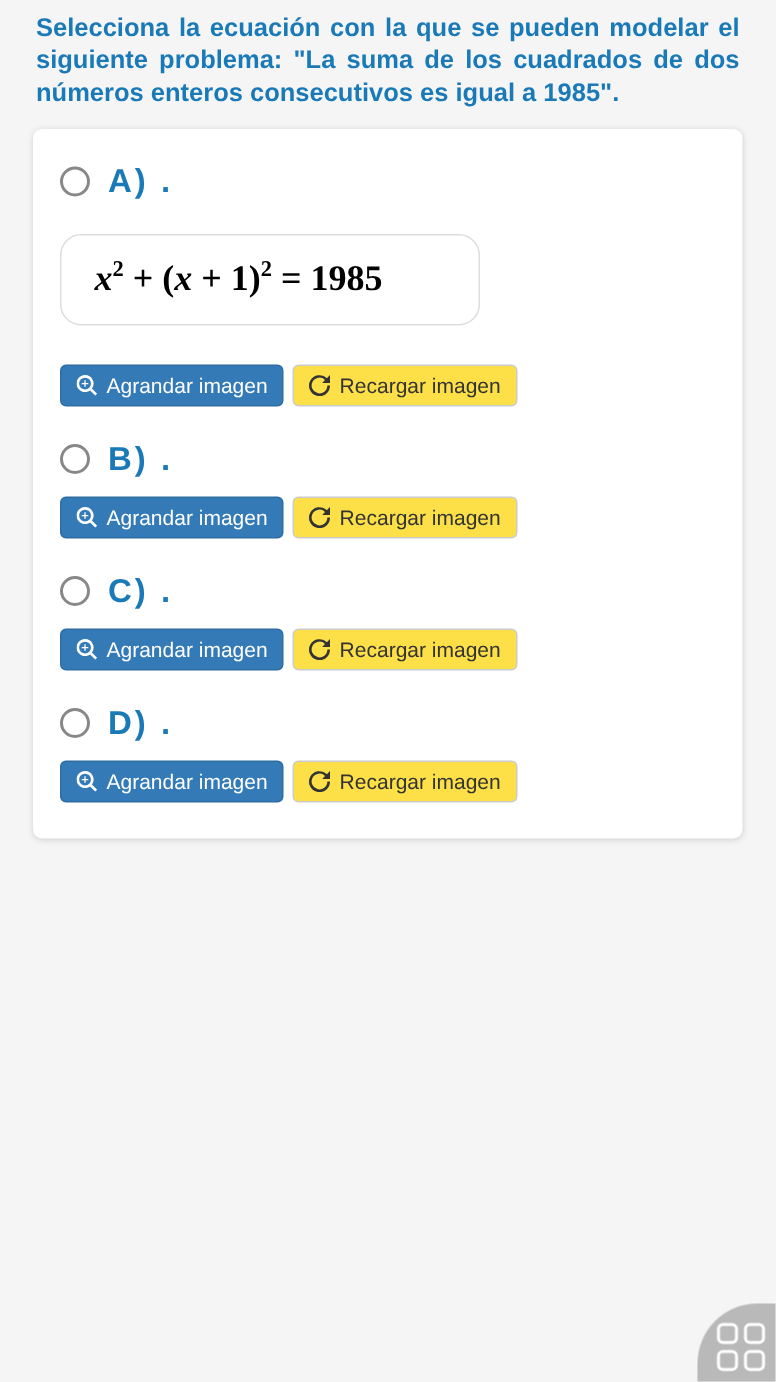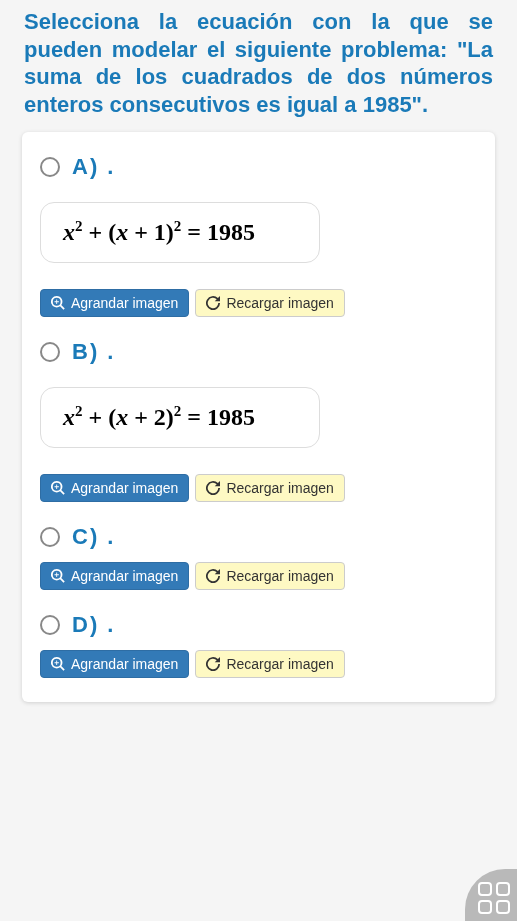--- a/index.html
+++ b/index.html
@@ -5,21 +5,21 @@
   * { box-sizing: border-box; margin: 0; padding: 0; }
   body {
     font-family: Arial, Helvetica, sans-serif;
     background: #f5f5f5;
     width: 517px;
     min-height: 921px;
     padding: 0;
   }
   .question-text {
     color: #1a7ab8;
-    font-size: 22px;
+    font-size: 17px;
     font-weight: bold;
     padding: 8px 24px 14px 24px;
     text-align: justify;
     line-height: 1.25;
     text-align-last: left;
   }
   .options-card {
     background: #fff;
     margin: 0 22px 20px 22px;
     border-radius: 6px;
@@ -84,21 +84,21 @@
     cursor: pointer;
     border: 1px solid transparent;
     line-height: 1;
   }
   .btn-primary {
     background: #337ab7;
     color: #fff;
     border-color: #2e6da4;
   }
   .btn-default {
-    background: #fef9c3;
+    background: #fde047;
     color: #333;
     border-color: #ccc;
   }
   .icon-svg { width: 14px; height: 14px; flex-shrink: 0; }
   .floating-widget {
     position: fixed;
     bottom: 0;
     right: 0;
     width: 52px;
     height: 52px;
@@ -148,23 +148,20 @@
         </svg>
       <span>Recargar imagen</span>
     </div>
   </div>
 
   
   <div class="option-row">
     <div class="radio"></div>
     <div class="option-label">B) .</div>
   </div>
-  <div class="equation-box">
-    <div class="equation"><span class="var">x</span><sup>2</sup> + (<span class="var">x</span> + 2)<sup>2</sup> = 1985</div>
-  </div>
   <div class="btn-row">
     <div class="btn btn-primary">
       <svg class="icon-svg" viewBox="0 0 16 16" fill="currentColor">
           <path d="M6.5 0a6.5 6.5 0 0 1 5.25 10.33l3.96 3.96-1.42 1.42-3.96-3.96A6.5 6.5 0 1 1 6.5 0zm0 2a4.5 4.5 0 1 0 0 9 4.5 4.5 0 0 0 0-9zM6 4h1v2h2v1H7v2H6V7H4V6h2V4z"></path>
         </svg>
       <span>Agrandar imagen</span>
     </div>
     <div class="btn btn-default">
       <svg class="icon-svg" viewBox="0 0 16 16" fill="currentColor">
           <path d="M13.6 2.4A8 8 0 1 0 16 8h-2a6 6 0 1 1-1.76-4.24L10 6h6V0l-2.4 2.4z"></path>

